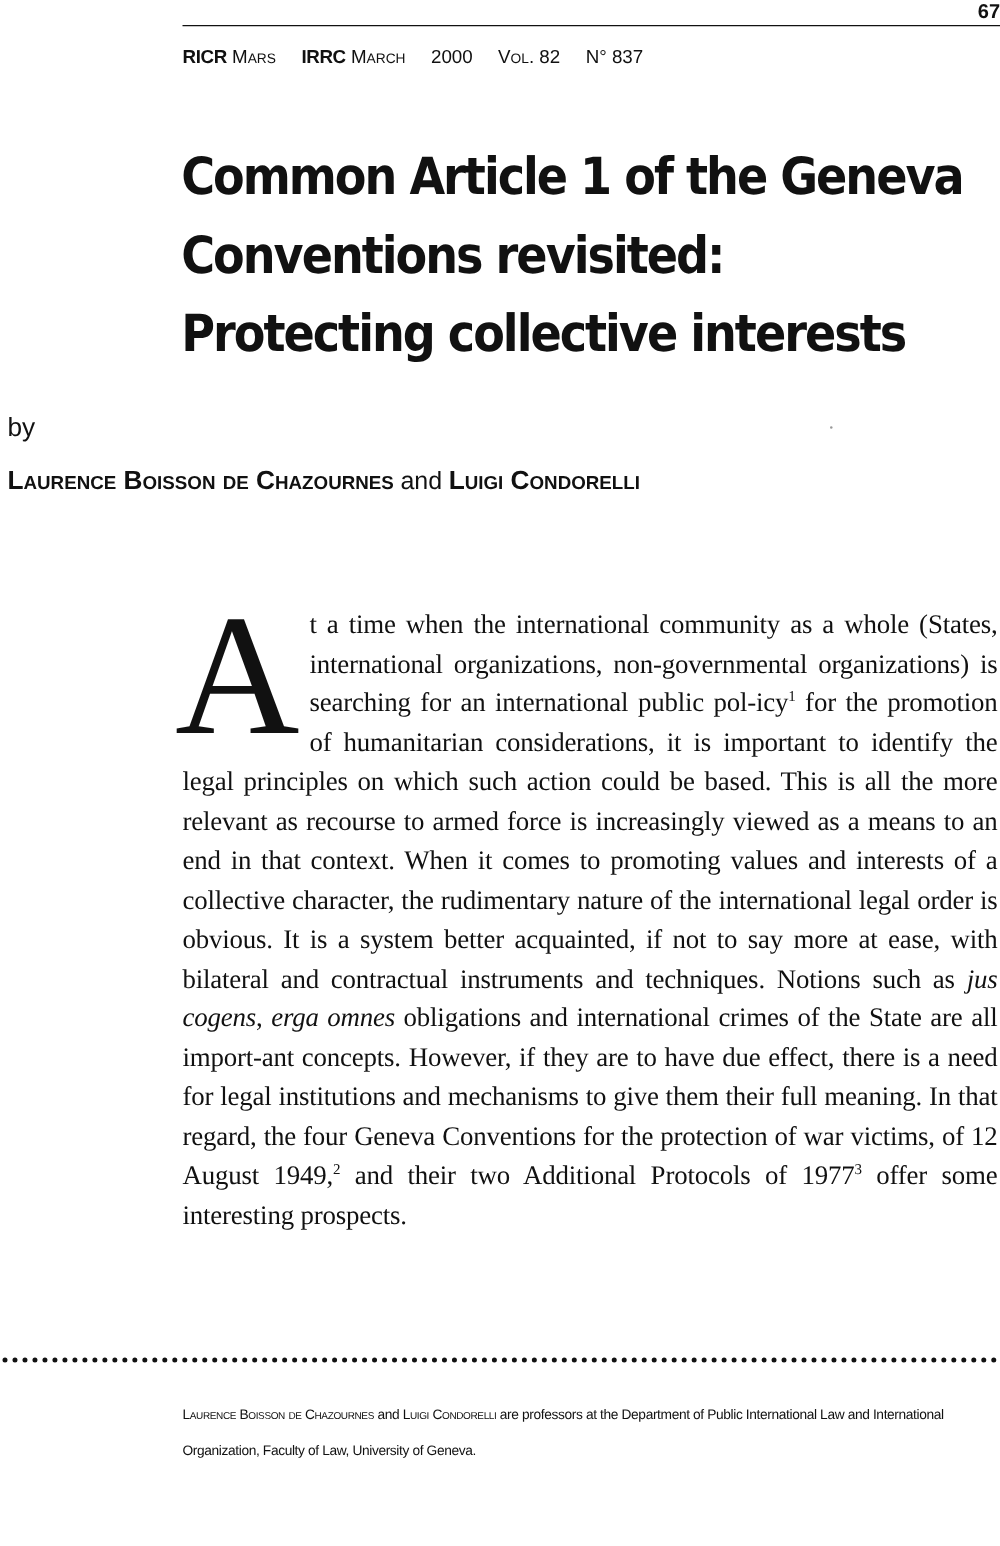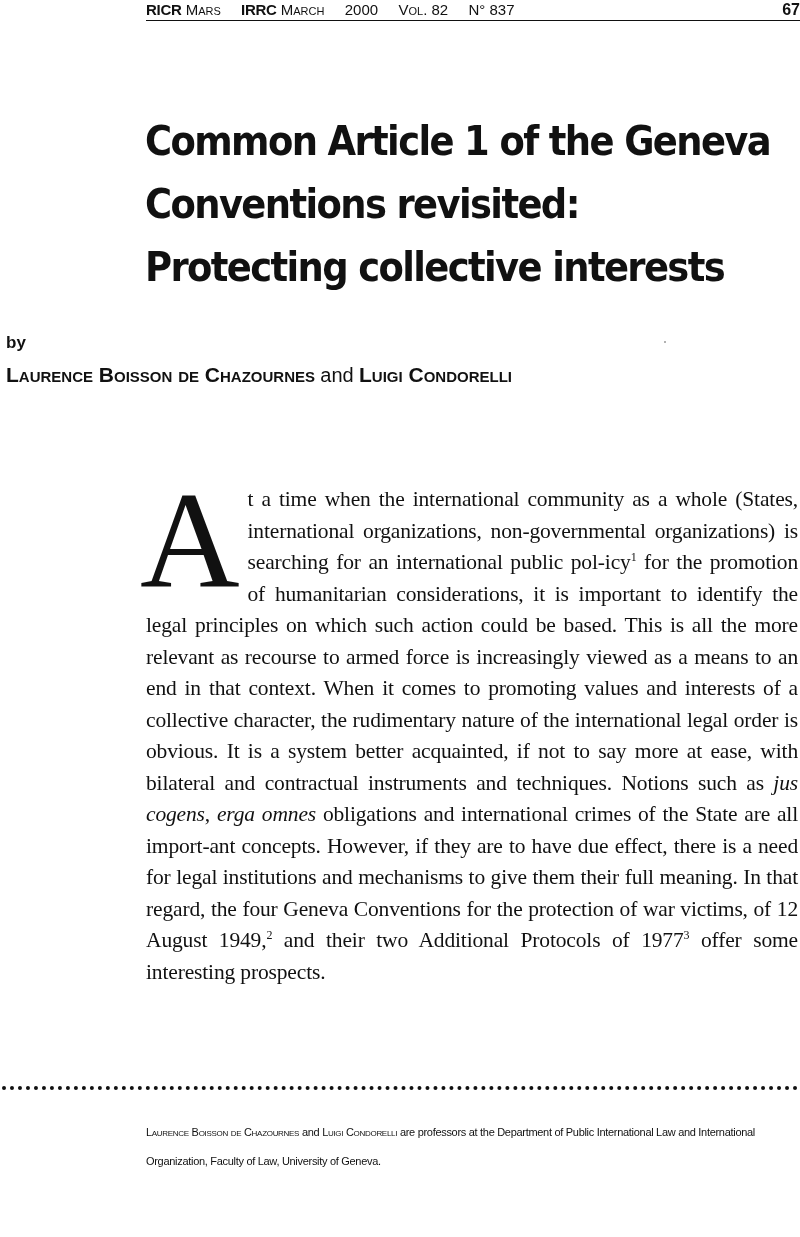--- a/index.html
+++ b/index.html
@@ -21,20 +21,21 @@
       width: 654px;
       height: 20px;
       border-bottom: 1.5px solid #111;
       font-family: "Liberation Sans", sans-serif;
       font-size: 15px;
       line-height: 19px;
       white-space: nowrap;
     }
     .running-header .journal {
       display: inline-block;
+      margin-top: 36px;
     }
     .running-header .bold {
       font-weight: bold;
       letter-spacing: -0.3px;
     }
     .running-header .sc {
       font-variant: small-caps;
     }
     .running-header .sep {
       display: inline-block;
@@ -64,30 +65,29 @@
       display: block;
       white-space: nowrap;
     }
     .byline {
       position: absolute;
       left: 6px;
       top: 330px;
       font-family: "Liberation Sans", sans-serif;
     }
     .byline .by {
-      font-size: 17px;
+      font-size: 21px;
       line-height: 26px;
       display: block;
-      font-weight: bold;
     }
     .byline .authors {
       font-size: 19px;
       line-height: 26px;
       display: block;
-      margin-top: 6px;
+      margin-top: 16px;
       white-space: nowrap;
     }
     .byline .author-name {
       font-weight: bold;
       font-variant: small-caps;
       font-size: 21px;
     }
     .byline .and {
       font-size: 20px;
     }

